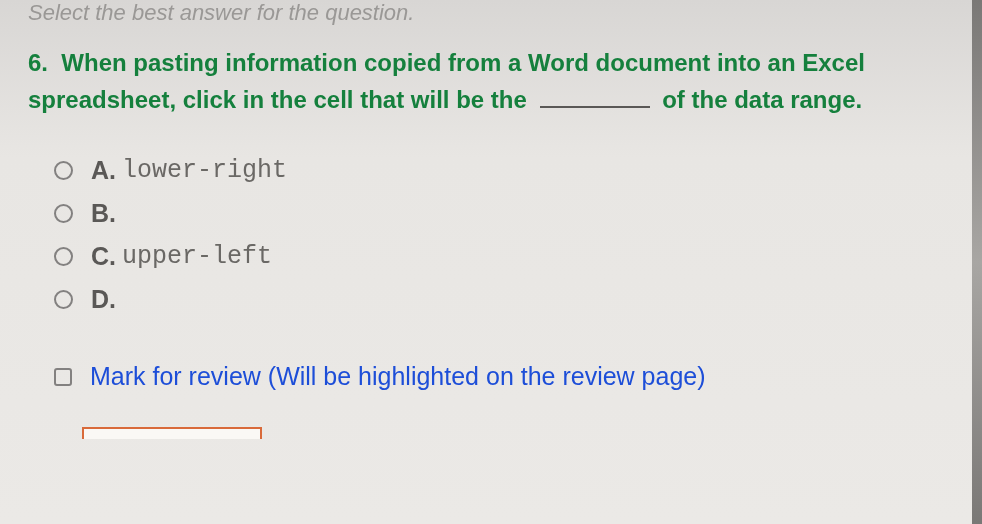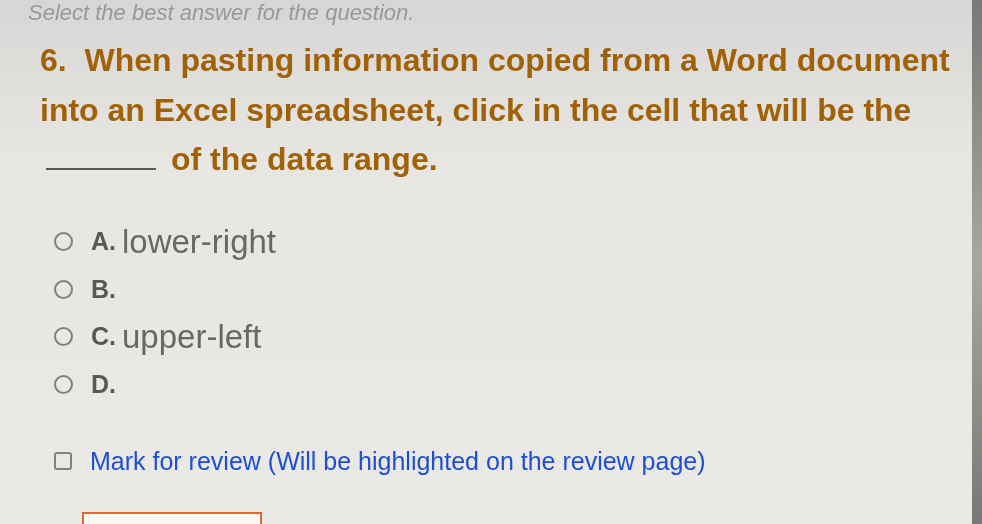--- a/index.html
+++ b/index.html
@@ -14,31 +14,30 @@
       font-family: Arial, Helvetica, sans-serif;
       padding: 0 28px;
       overflow: hidden;
       position: relative;
     }
     .instruction {
       color: #9a9896;
       font-size: 22px;
       font-style: italic;
       padding-top: 0;
-      margin-bottom: 10px;
+      margin-bottom: 18px;
     }
     .question-block {
       margin-bottom: 38px;
     }
     .question-text {
-      font-size: 32px;
+      font-size: 24px;
       font-weight: bold;
-      color: #a16207;
+      color: #15803d;
       line-height: 1.55;
-      margin-left: 12px;
     }
     .question-number {
       display: inline;
     }
     .blank {
       display: inline-block;
       border-bottom: 2px solid #5a5856;
       width: 110px;
       margin: 0 6px;
       vertical-align: baseline;
@@ -60,22 +59,23 @@
       margin-right: 18px;
       flex-shrink: 0;
     }
     .option-letter {
       font-size: 25px;
       font-weight: bold;
       color: #5a5856;
       margin-right: 6px;
     }
     .option-text {
-      font-size: 33px;
+      font-size: 25px;
       color: #6a6865;
+      font-family: Liberation Mono, monospace;
     }
     .review-row {
       display: flex;
       align-items: center;
       margin-left: 26px;
       margin-bottom: 36px;
     }
     .checkbox {
       width: 18px;
       height: 18px;

